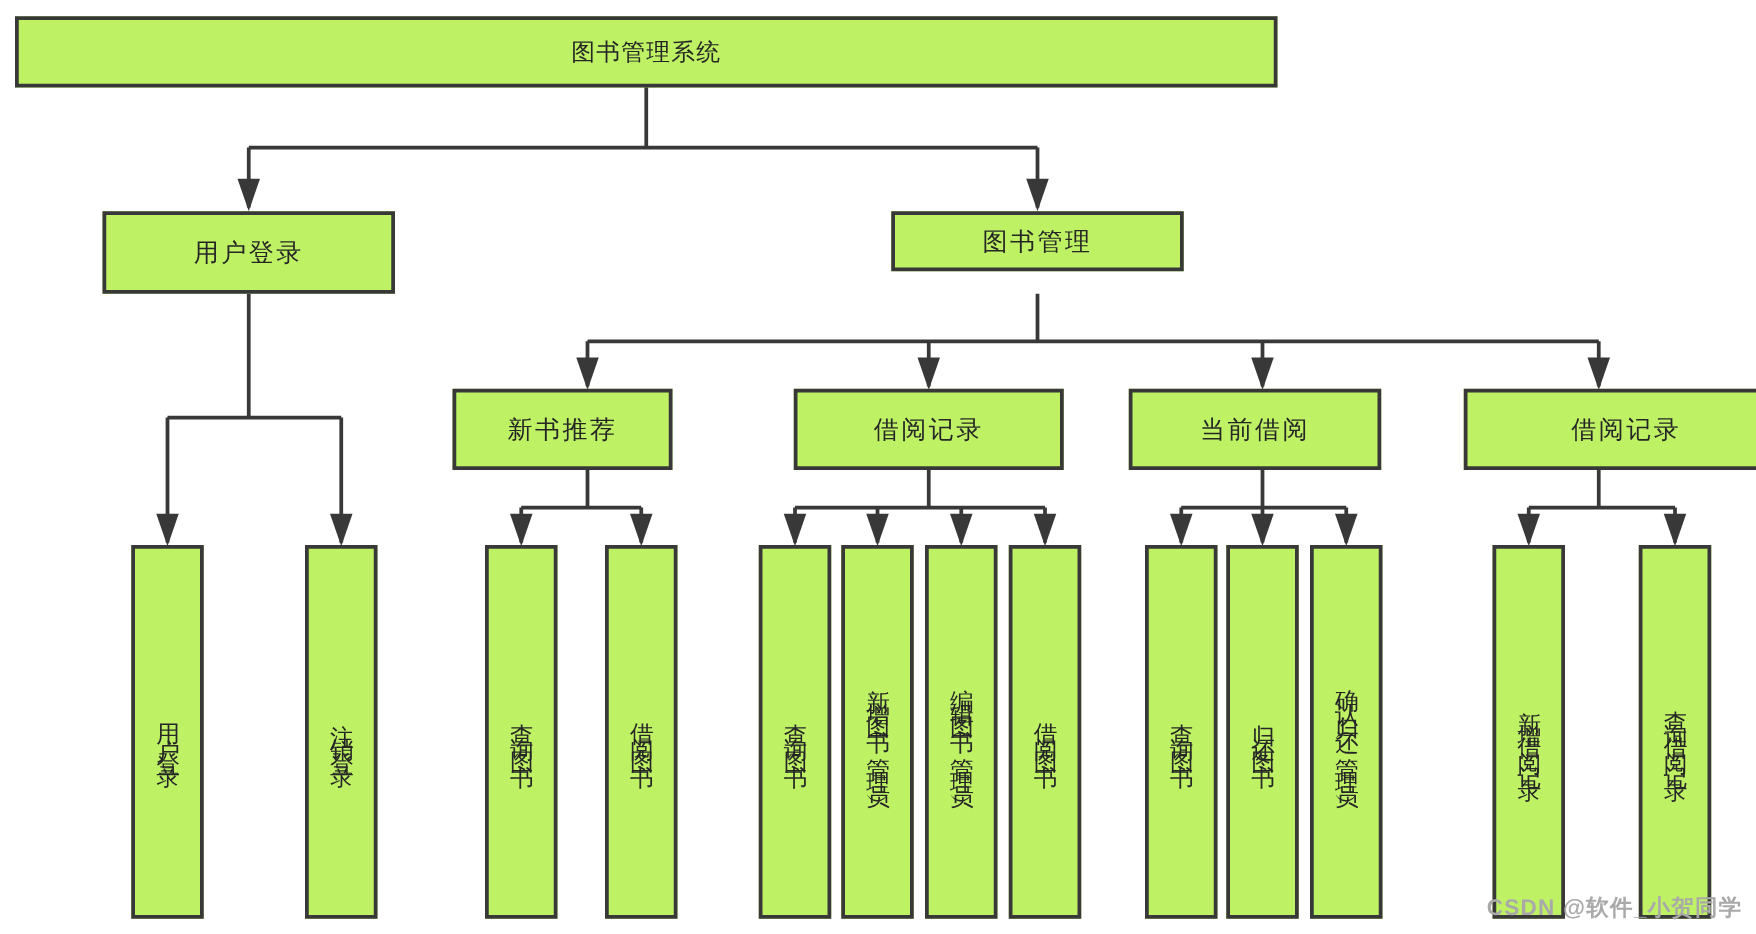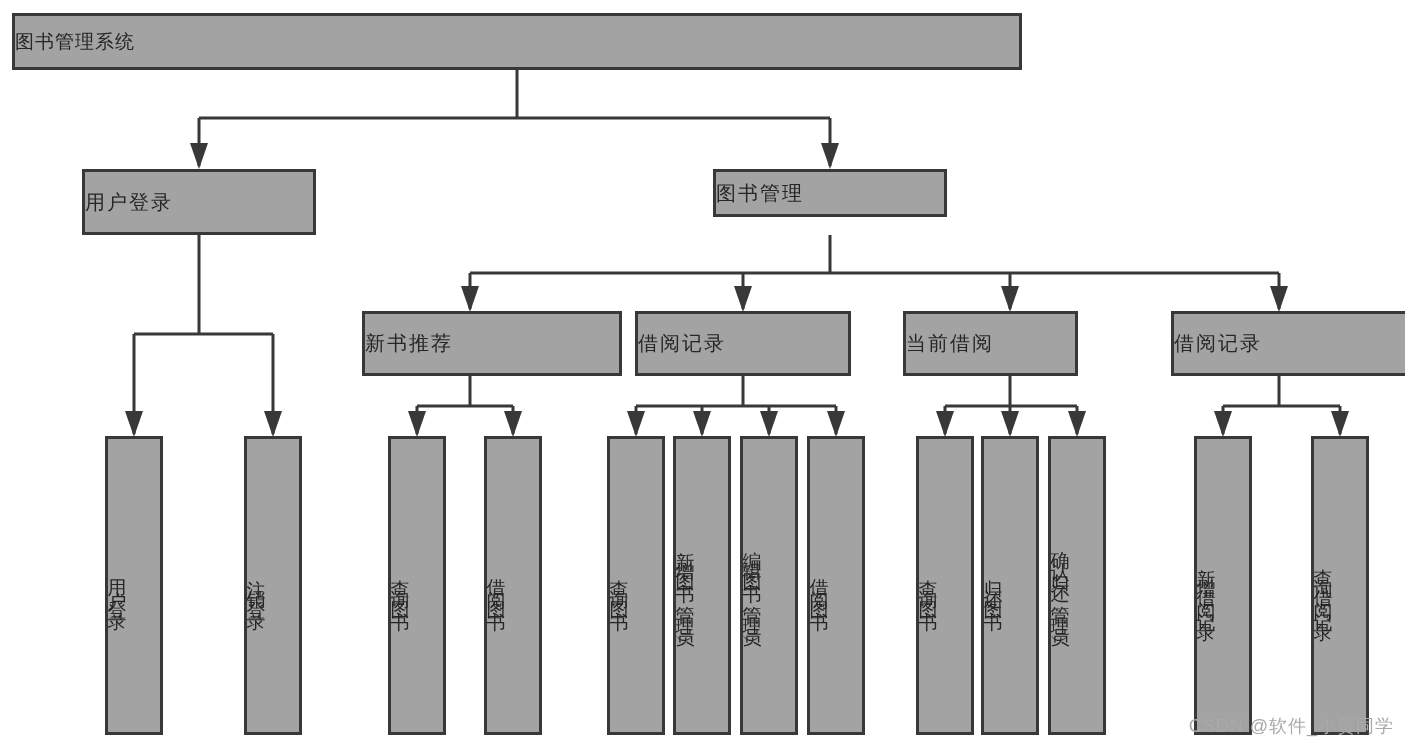--- a/index.html
+++ b/index.html
@@ -15,37 +15,38 @@
     background:var(--background);
     font-family:"Liberation Sans",sans-serif;
     overflow:hidden;
   }
   .connectors{
     position:absolute;left:0;top:0;z-index:1;color:var(--line);
   }
   .box{
     position:absolute;
     border:3px solid var(--line);
-    background:#a3a3a3;
-    display:flex;align-items:center;
+    background:#bef264;
+    display:flex;align-items:center;justify-content:center;
     z-index:2;color:var(--text);
   }
   .root-label{font-size:19px;letter-spacing:1px;font-weight:400;}
   .h-label{font-size:20px;letter-spacing:2px;font-weight:400;}
   .leaf .v-label{
     writing-mode:vertical-rl;
     text-orientation:mixed;
     font-size:19px;
     letter-spacing:11px;
     line-height:1;
   }
   .watermark{
     position:absolute;right:11px;top:714px;z-index:3;
     font-size:18px;color:var(--watermark);letter-spacing:1px;
     white-space:nowrap;
+    font-weight:bold;
   }
 </style>
 </head>
 <body>
 
 <svg class="connectors" width="1405" height="747" viewBox="0 0 1405 747" aria-hidden="true">
   <path fill="none" stroke="currentColor" stroke-width="3" d="M517,69 L517,118
            M199,118 L830,118
            M199,118 L199,166
            M830,118 L830,166
@@ -105,27 +106,27 @@
   <span class="root-label">图书管理系统</span>
 </div>
 
 <div class="box" style="left:82px;top:169px;width:234px;height:66px;">
   <span class="h-label">用户登录</span>
 </div>
 <div class="box" style="left:713px;top:169px;width:234px;height:48px;">
   <span class="h-label">图书管理</span>
 </div>
 
-<div class="box" style="left:362px;top:311px;width:260px;height:65px;">
+<div class="box" style="left:362px;top:311px;width:176px;height:65px;">
   <span class="h-label">新书推荐</span>
 </div>
 <div class="box" style="left:635px;top:311px;width:216px;height:65px;">
   <span class="h-label">借阅记录</span>
 </div>
-<div class="box" style="left:903px;top:311px;width:175px;height:65px;">
+<div class="box" style="left:903px;top:311px;width:202px;height:65px;">
   <span class="h-label">当前借阅</span>
 </div>
 <div class="box" style="left:1171px;top:311px;width:260px;height:65px;">
   <span class="h-label">借阅记录</span>
 </div>
 
 <div class="box leaf" style="left:105px;top:436px;width:58px;height:299px;">
   <span class="v-label">用户登录</span>
 </div>
 <div class="box leaf" style="left:244px;top:436px;width:58px;height:299px;">

